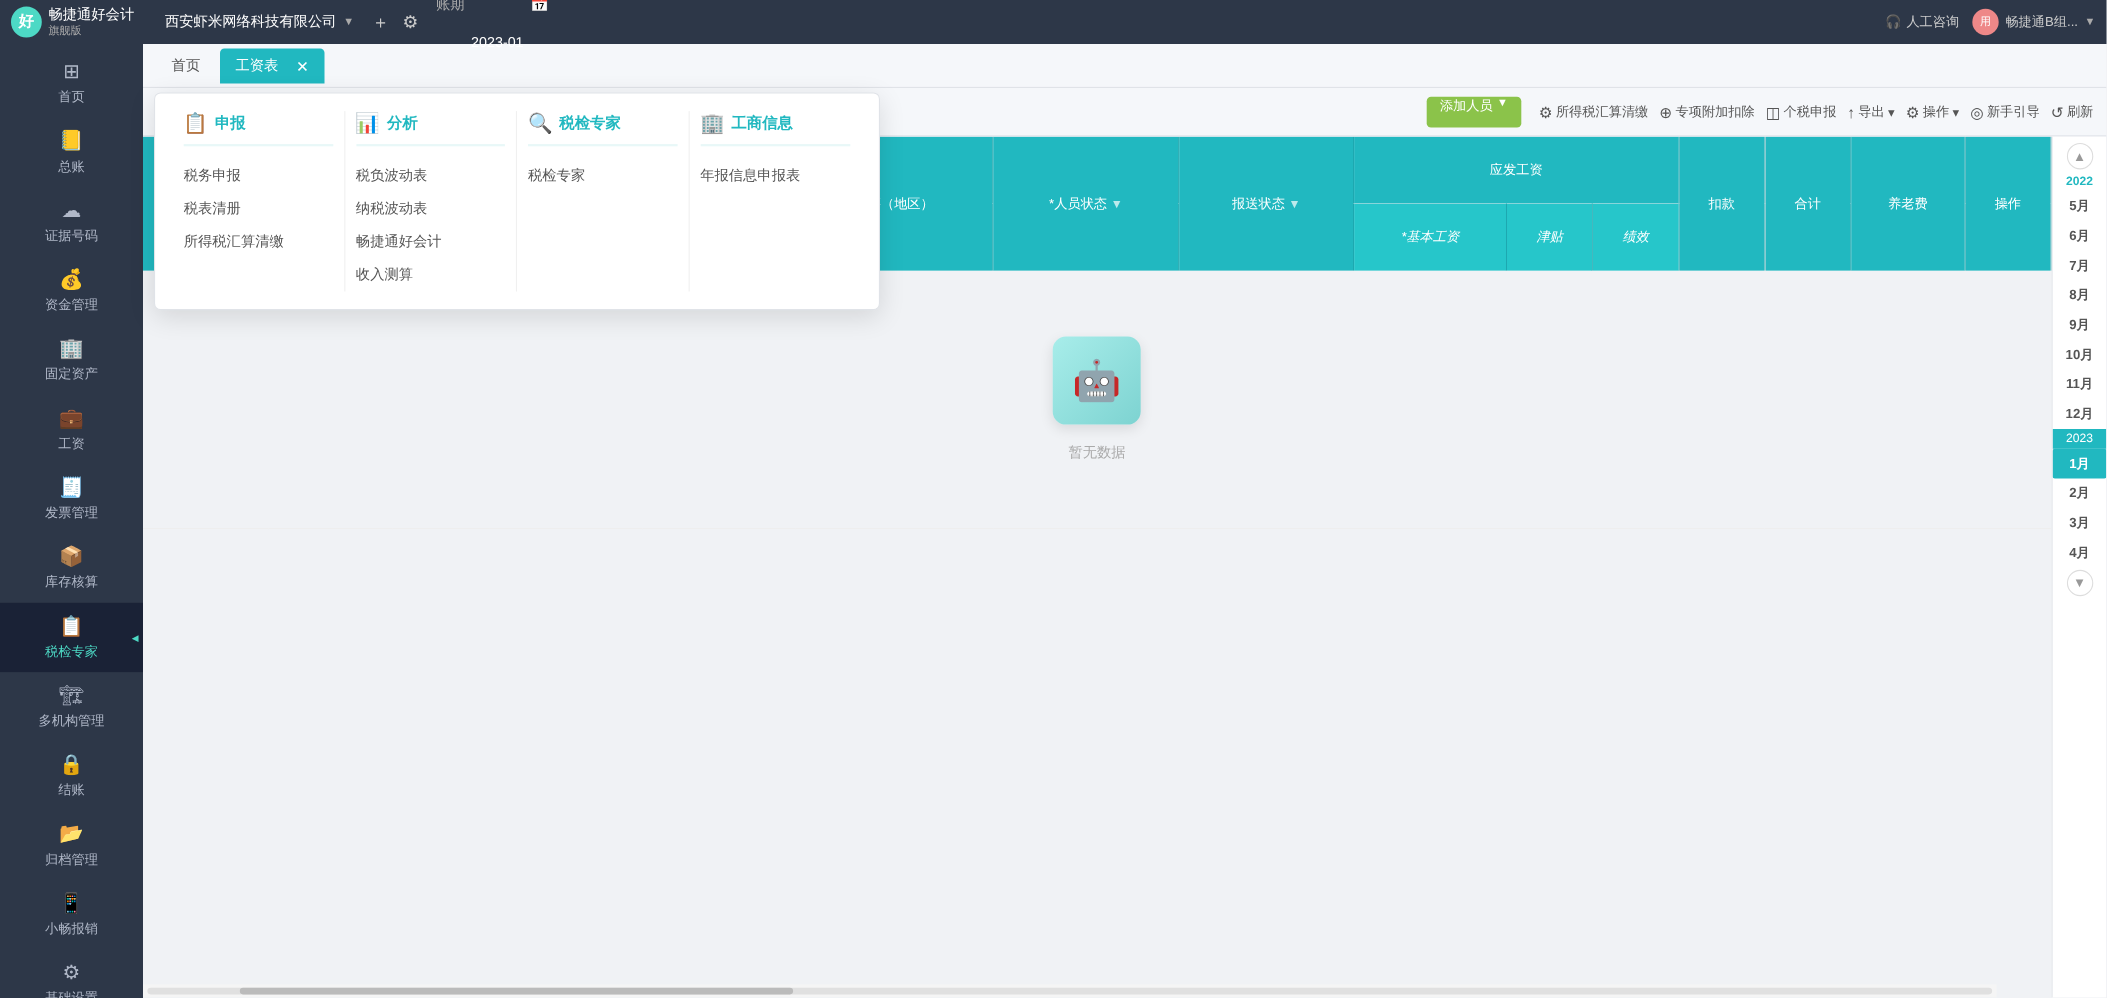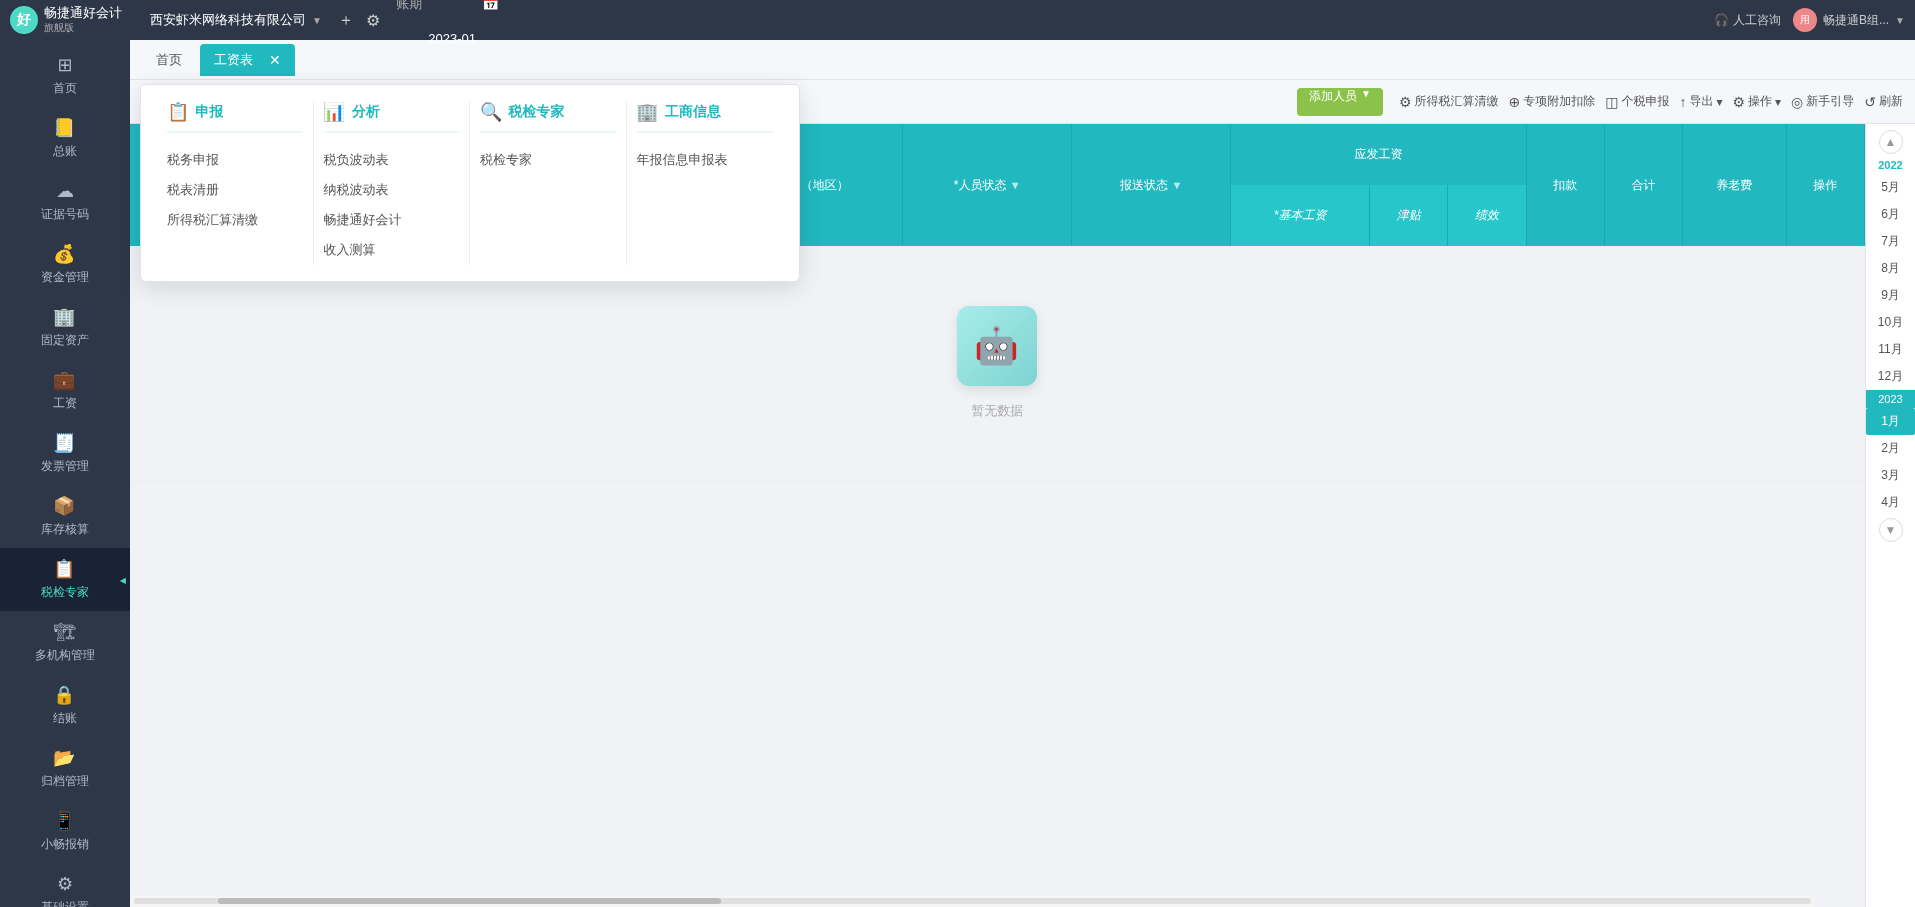--- a/index.html
+++ b/index.html
@@ -210,21 +210,21 @@
       align-items: center; padding: 4px 0;
       flex-shrink: 0; overflow-y: auto;
       font-size: 12px;
     }
     .year-panel .year-label {
       font-size: 11px; color: #21b8c0; font-weight: bold;
       padding: 3px 0; text-align: center; width: 100%;
     }
     .year-panel .month-item {
       width: 100%; text-align: center;
-      padding: 5px 0; cursor: pointer; color: #555; font-size: 12px;
+      padding: 5px 0; cursor: pointer; color: #555; font-size: 12px; font-weight: bold;
     }
     .year-panel .month-item.active {
       background: #21b8c0; color: #fff; border-radius: 2px;
     }
     .year-panel .year-section-label {
       background: #21b8c0; color: #fff; font-size: 11px;
       width: 100%; text-align: center; padding: 3px 0;
     }
     .nav-arrow {
       width: 24px; height: 24px; border-radius: 50%;

